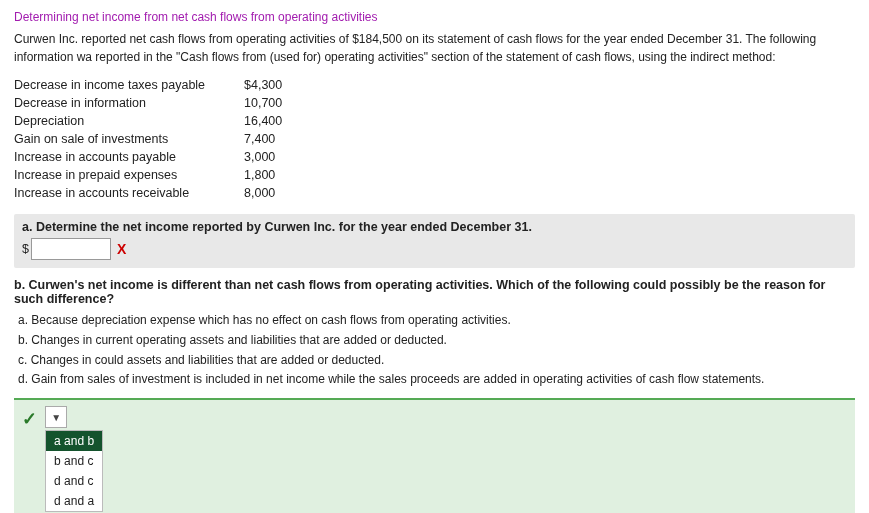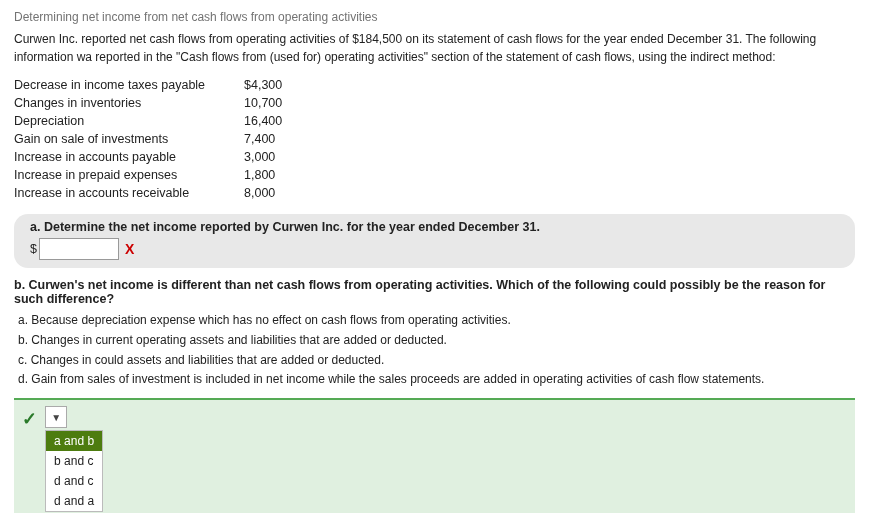--- a/index.html
+++ b/index.html
@@ -10,21 +10,21 @@
       color: #222;
       width: 869px;
       min-height: 513px;
       overflow: hidden;
     }
     .page {
       padding: 10px 14px 10px 14px;
     }
     .page-title {
       font-size: 12px;
-      color: #737373;
+      color: #a21caf;
       margin-bottom: 6px;
     }
     .intro-text {
       font-size: 12px;
       line-height: 1.5;
       margin-bottom: 10px;
       color: #222;
     }
     .data-table {
       margin-bottom: 12px;
@@ -38,23 +38,23 @@
       width: 230px;
       font-size: 12.5px;
     }
     .data-row .value {
       width: 80px;
       text-align: left;
       font-size: 12.5px;
     }
     .section-a {
       background: #e8e8e8;
-      padding: 6px 8px 8px 16px;
+      padding: 6px 8px 8px 8px;
       margin-bottom: 10px;
-      border-radius: 14px;
+      border-radius: 2px;
     }
     .section-a-label {
       font-size: 12.5px;
       font-weight: bold;
       margin-bottom: 4px;
     }
     .input-row {
       display: flex;
       align-items: center;
       gap: 6px;
@@ -132,21 +132,21 @@
       border: 1px solid #bbb;
       margin-top: 2px;
     }
     .dropdown-item {
       padding: 3px 8px;
       font-size: 12px;
       cursor: pointer;
       white-space: nowrap;
     }
     .dropdown-item.selected {
-      background: #4d7c0f;
+      background: #14532d;
       color: #fff;
     }
     .answer-choices-col {
       display: flex;
       flex-direction: column;
     }
   </style>
 </head>
 <body>
 
@@ -158,21 +158,21 @@
     <span>Curwen Inc. reported net cash flows from operating activities of $184,500 on its statement of cash flows for the year ended December 31. The following information wa reported in the "Cash flows from (used for) operating activities" section of the statement of cash flows, using the indirect method:</span>
   </div>
 
   <div class="data-table">
 
   <div class="data-row">
       <span class="label">Decrease in income taxes payable</span>
       <span class="value">$4,300</span>
     </div>
       <div class="data-row">
-      <span class="label">Changes in inventories</span>
+      <span class="label">Decrease in information</span>
       <span class="value">10,700</span>
     </div>
       <div class="data-row">
       <span class="label">Depreciation</span>
       <span class="value">16,400</span>
     </div>
       <div class="data-row">
       <span class="label">Gain on sale of investments</span>
       <span class="value">7,400</span>
     </div>

